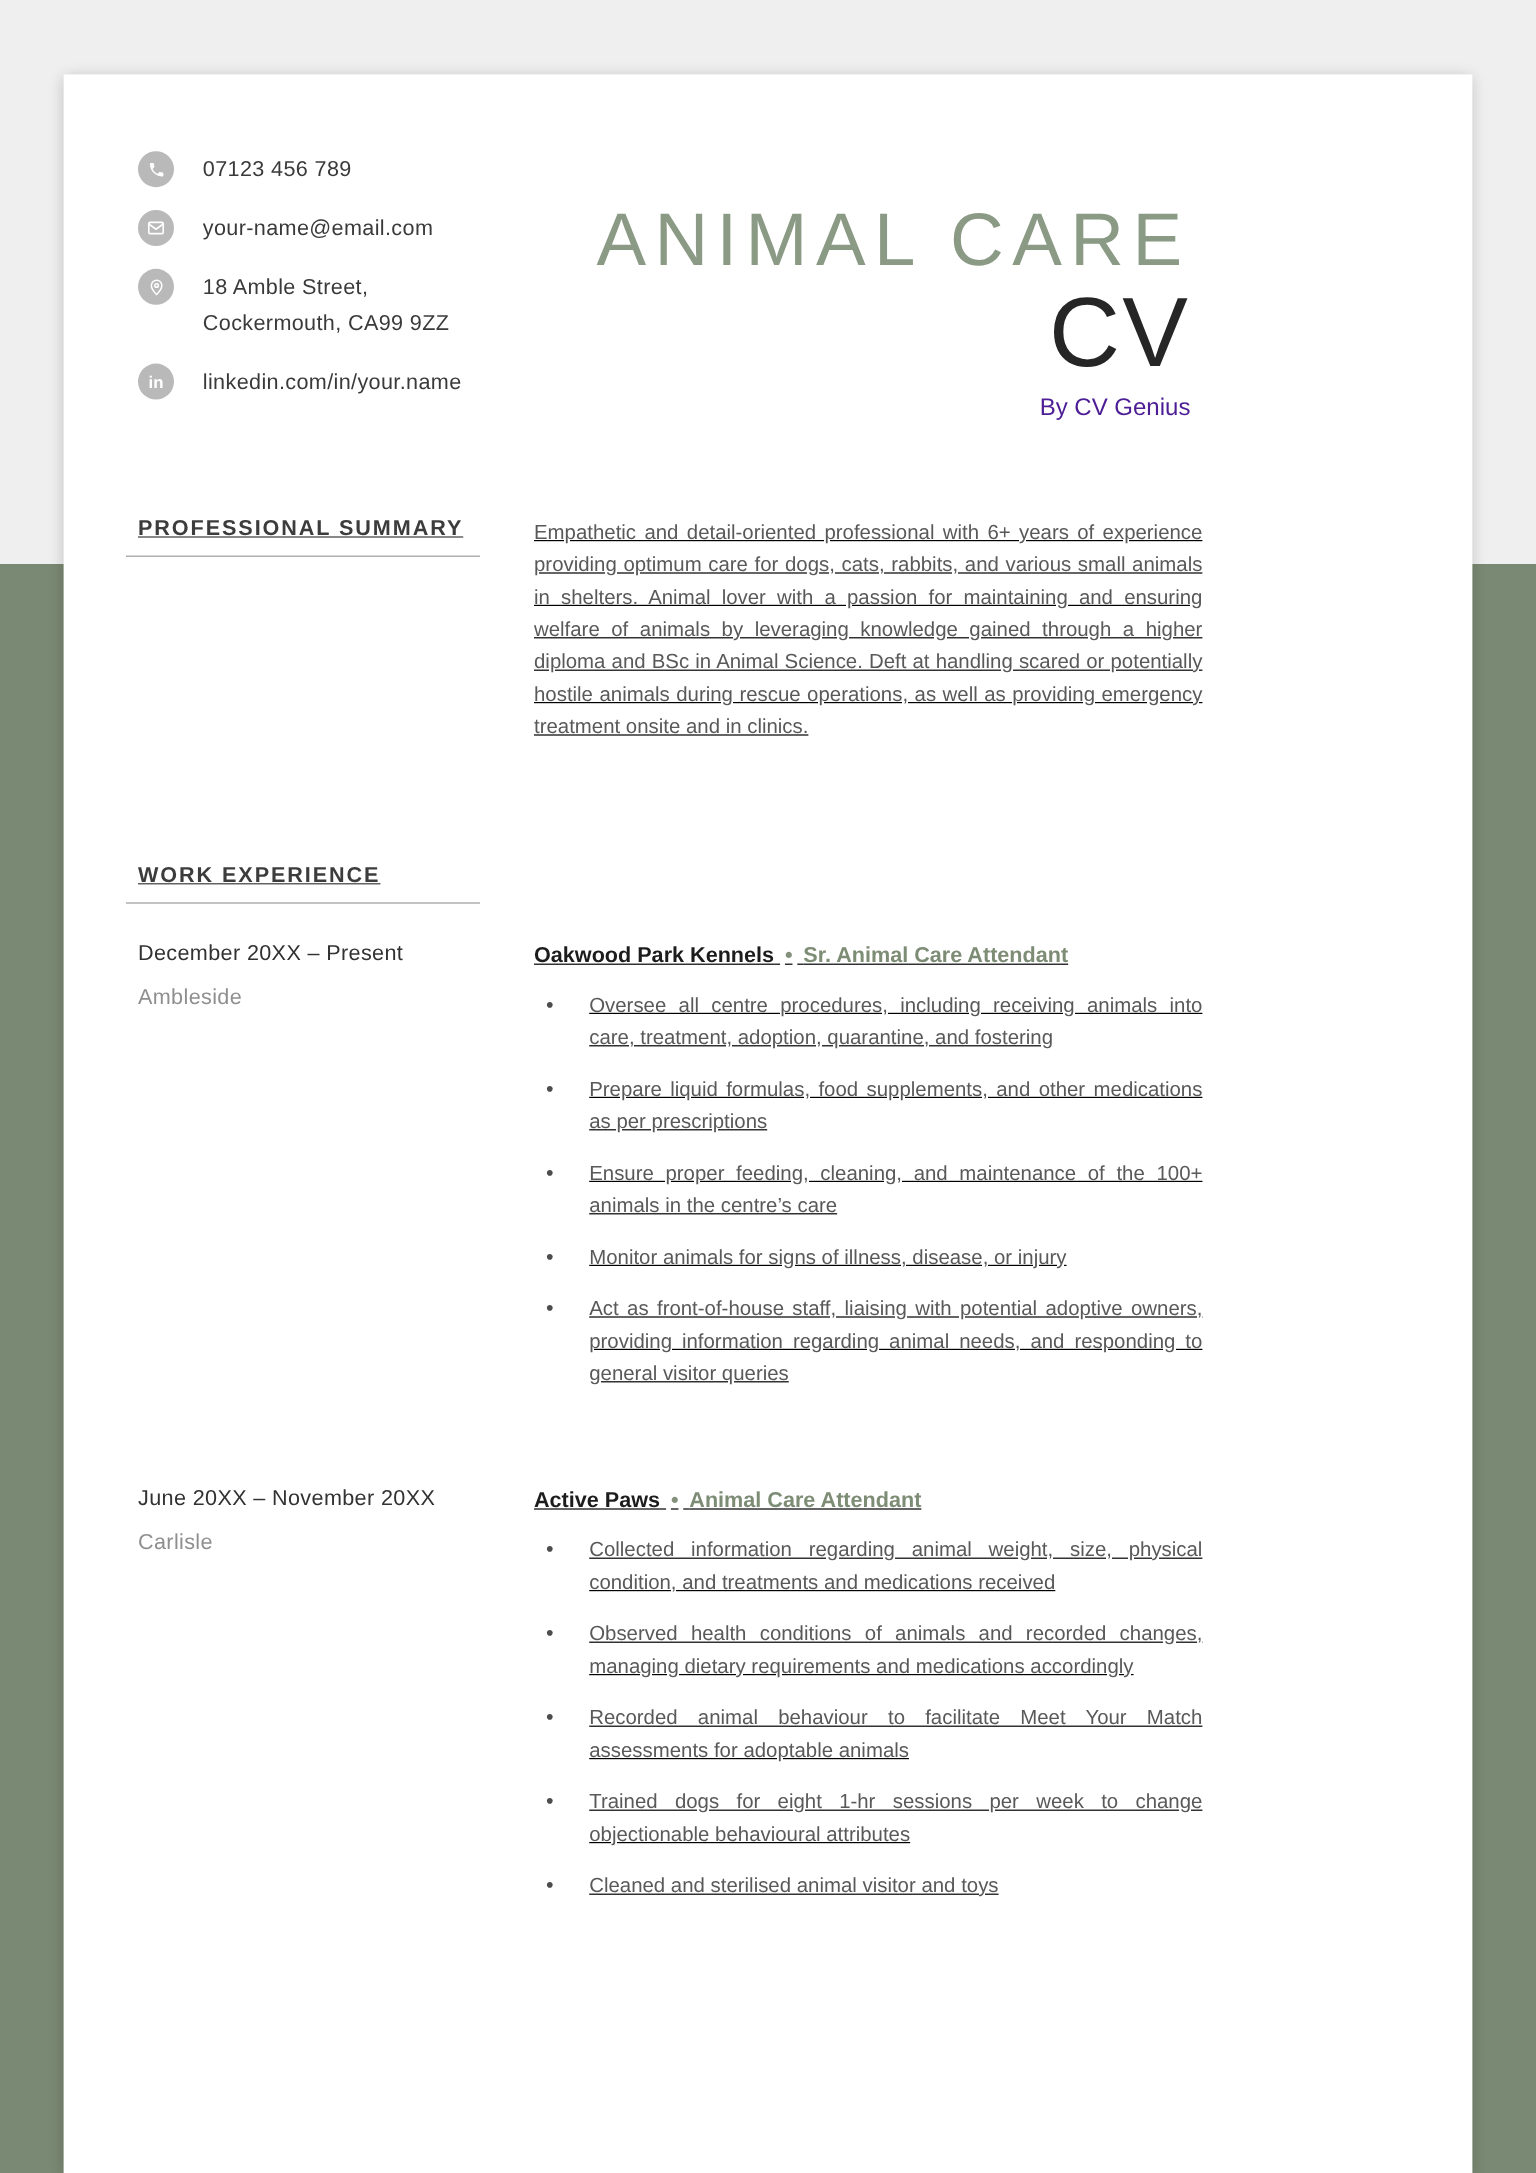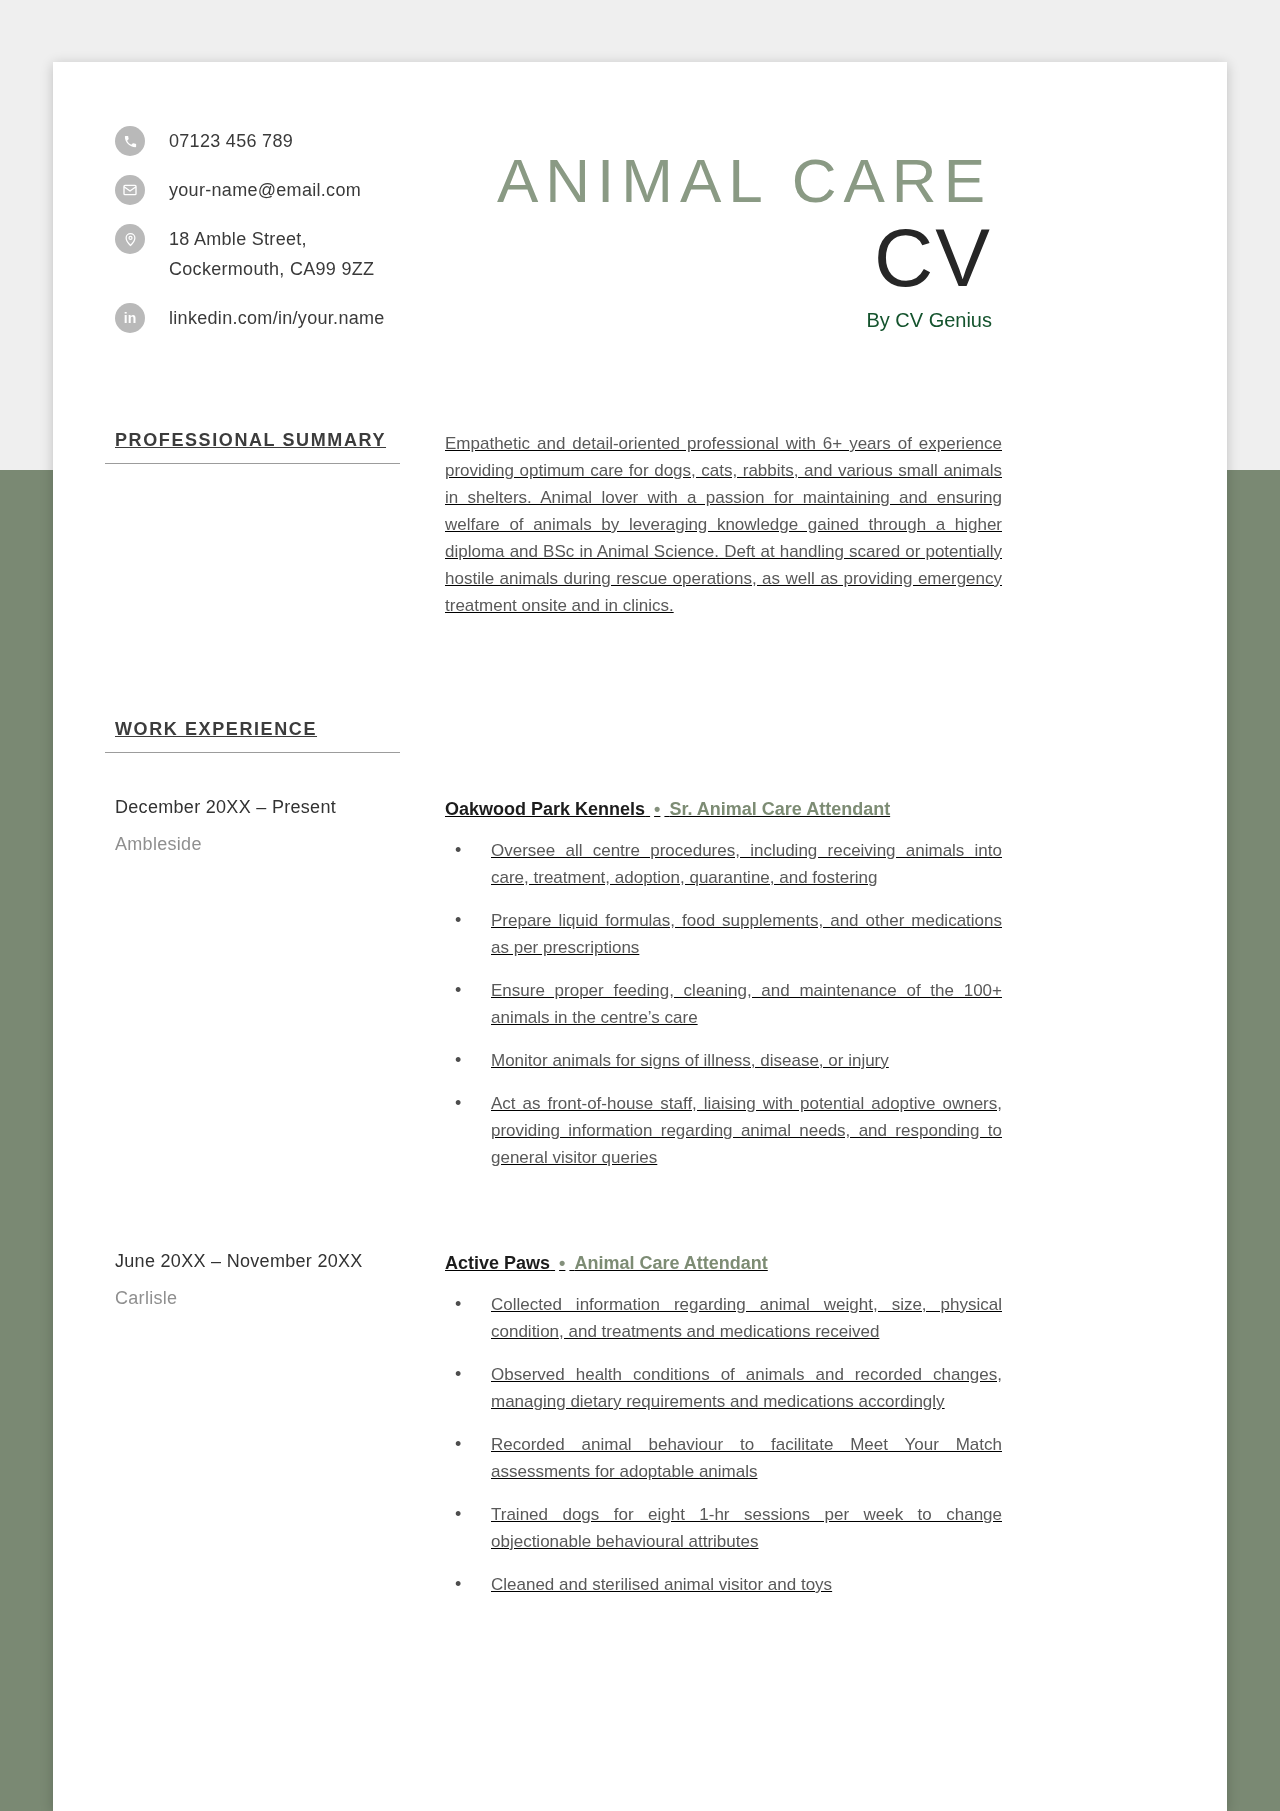--- a/index.html
+++ b/index.html
@@ -15,58 +15,58 @@
     background:#7a8973;
   }
   .page {
     position:absolute; left:53px; top:62px;
     width:1174px; height:1749px;
     background:#ffffff;
     box-shadow:0 2px 12px rgba(0,0,0,0.20);
     padding:64px 235px 0 52px;
   }
   
-  .header { display:flex; align-items:center; }
+  .header { display:flex; align-items:flex-end; }
   .contact { width:350px; padding-left:10px; flex:none; }
   .contact-row { display:flex; align-items:flex-start; margin-bottom:19px; }
   .icon-badge {
     width:30px; height:30px; border-radius:50%;
     background:#b9b9b9; color:#ffffff;
     display:flex; align-items:center; justify-content:center;
     flex:none; margin-right:24px;
   }
   .icon-badge svg { display:block; }
   .icon-badge .in-glyph { font-size:14px; font-weight:bold; color:#fff; line-height:1; }
   .contact-text { font-size:18px; color:#3a3a3a; line-height:30px; letter-spacing:0.3px; }
   .title-block { flex:1; text-align:right; padding-top:2px; }
   .big-title {
     font-size:62px; line-height:1.05; color:#8a9a84;
     letter-spacing:7px; font-weight:normal; white-space:nowrap;
   }
   .cv-title {
     font-size:82px; line-height:1.0; color:#262626;
     letter-spacing:2px; font-weight:normal; margin-top:4px;
   }
-  .byline { font-size:20px; color:#14532d; margin-top:10px; }
+  .byline { font-size:20px; color:#4c1d95; margin-top:10px; }
   
   .main { margin-top:78px; }
   .row { display:flex; align-items:flex-start; }
   .left-col { width:295px; flex:none; margin-right:45px; }
   .right-col { width:557px; flex:none;text-decoration:underline; }
   .section-heading {
     font-size:18px; font-weight:bold; color:#3c3c3c;
     letter-spacing:1.6px; padding-left:10px; white-space:nowrap;text-decoration:underline;
   }
   .heading-rule { border-bottom:1.5px solid #9c9c9c; margin-top:12px; width:295px; }
   .body-text {
     font-size:17px; color:#595959; line-height:27px;
     text-align:justify;
   }
   .work-section { margin-top:100px; }
-  .job-row { margin-top:44px; }
+  .job-row { margin-top:31px; }
   .job-row + .job-row { margin-top:64px; }
   .job-dates { font-size:18px; color:#323232; letter-spacing:0.3px; }
   .job-location { font-size:18px; color:#8f8f8f; margin-top:16px; letter-spacing:0.3px; }
   .job-head { font-size:18px; line-height:24px; }
   .job-company { font-weight:bold; color:#1c1c1c; }
   .job-sep { color:#84907c; font-weight:bold; padding:0 4px; }
   .job-title { font-weight:bold; color:#7d8c74; }
   ul.bullets { list-style:none; margin-top:16px; }
   ul.bullets li {
     position:relative; padding-left:46px;

